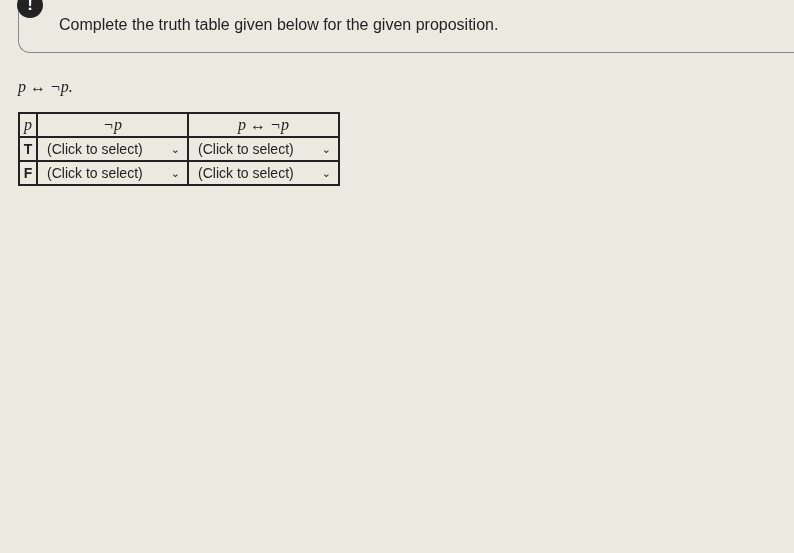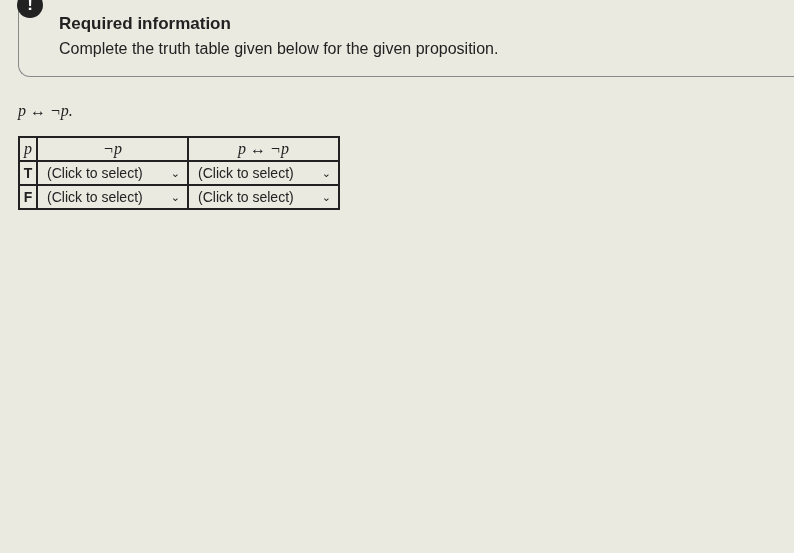--- a/index.html
+++ b/index.html
@@ -114,21 +114,20 @@
       color: #222;
     }
   </style>
 </head>
 <body>
 
 <div class="info-box">
   <div class="badge">
     <span>!</span>
   </div>
-  <div class="title">Required information</div>
   <div class="instruction">Complete the truth table given below for the given proposition.</div>
 </div>
 
 <div class="prop">p ↔ ¬p.</div>
 
 <table class="truth">
   <thead>
     <tr>
       <th class="p-col">p</th>
       <th class="wide">¬p</th>

